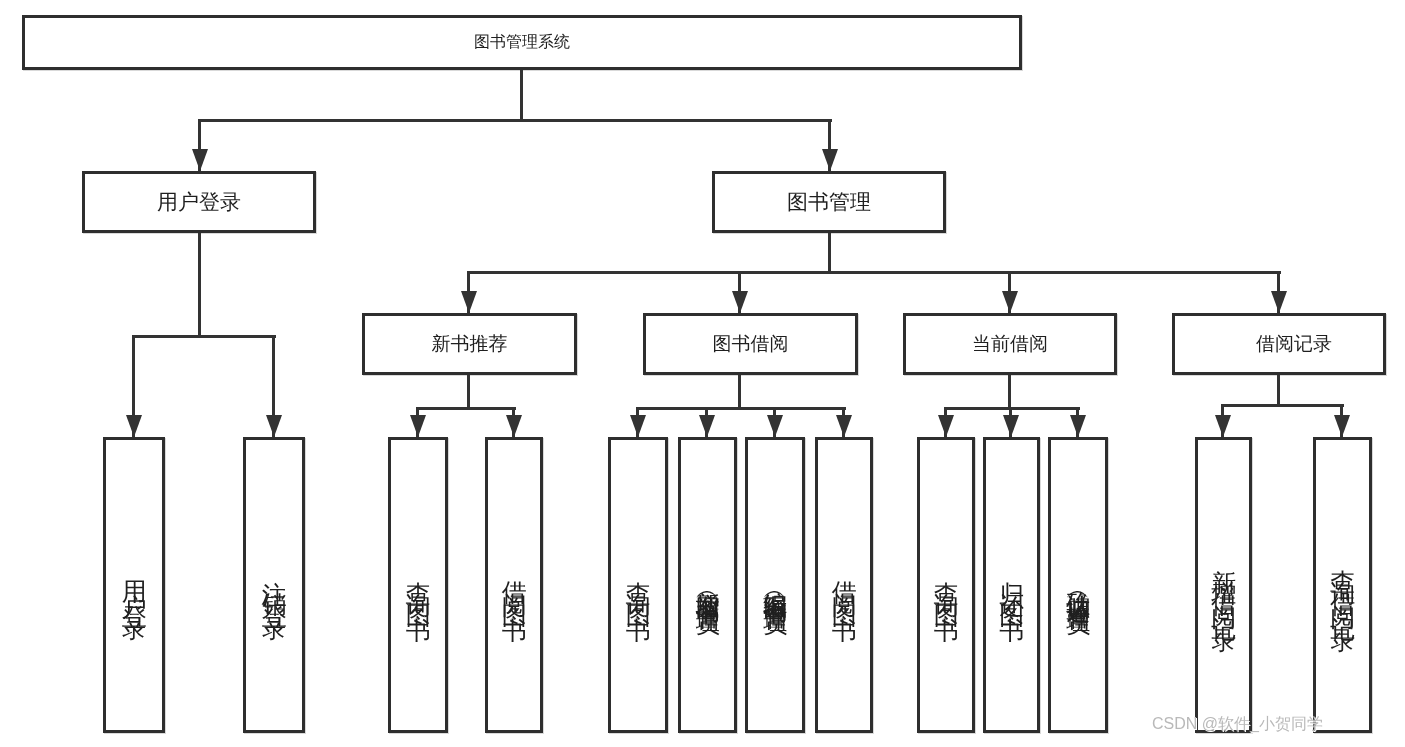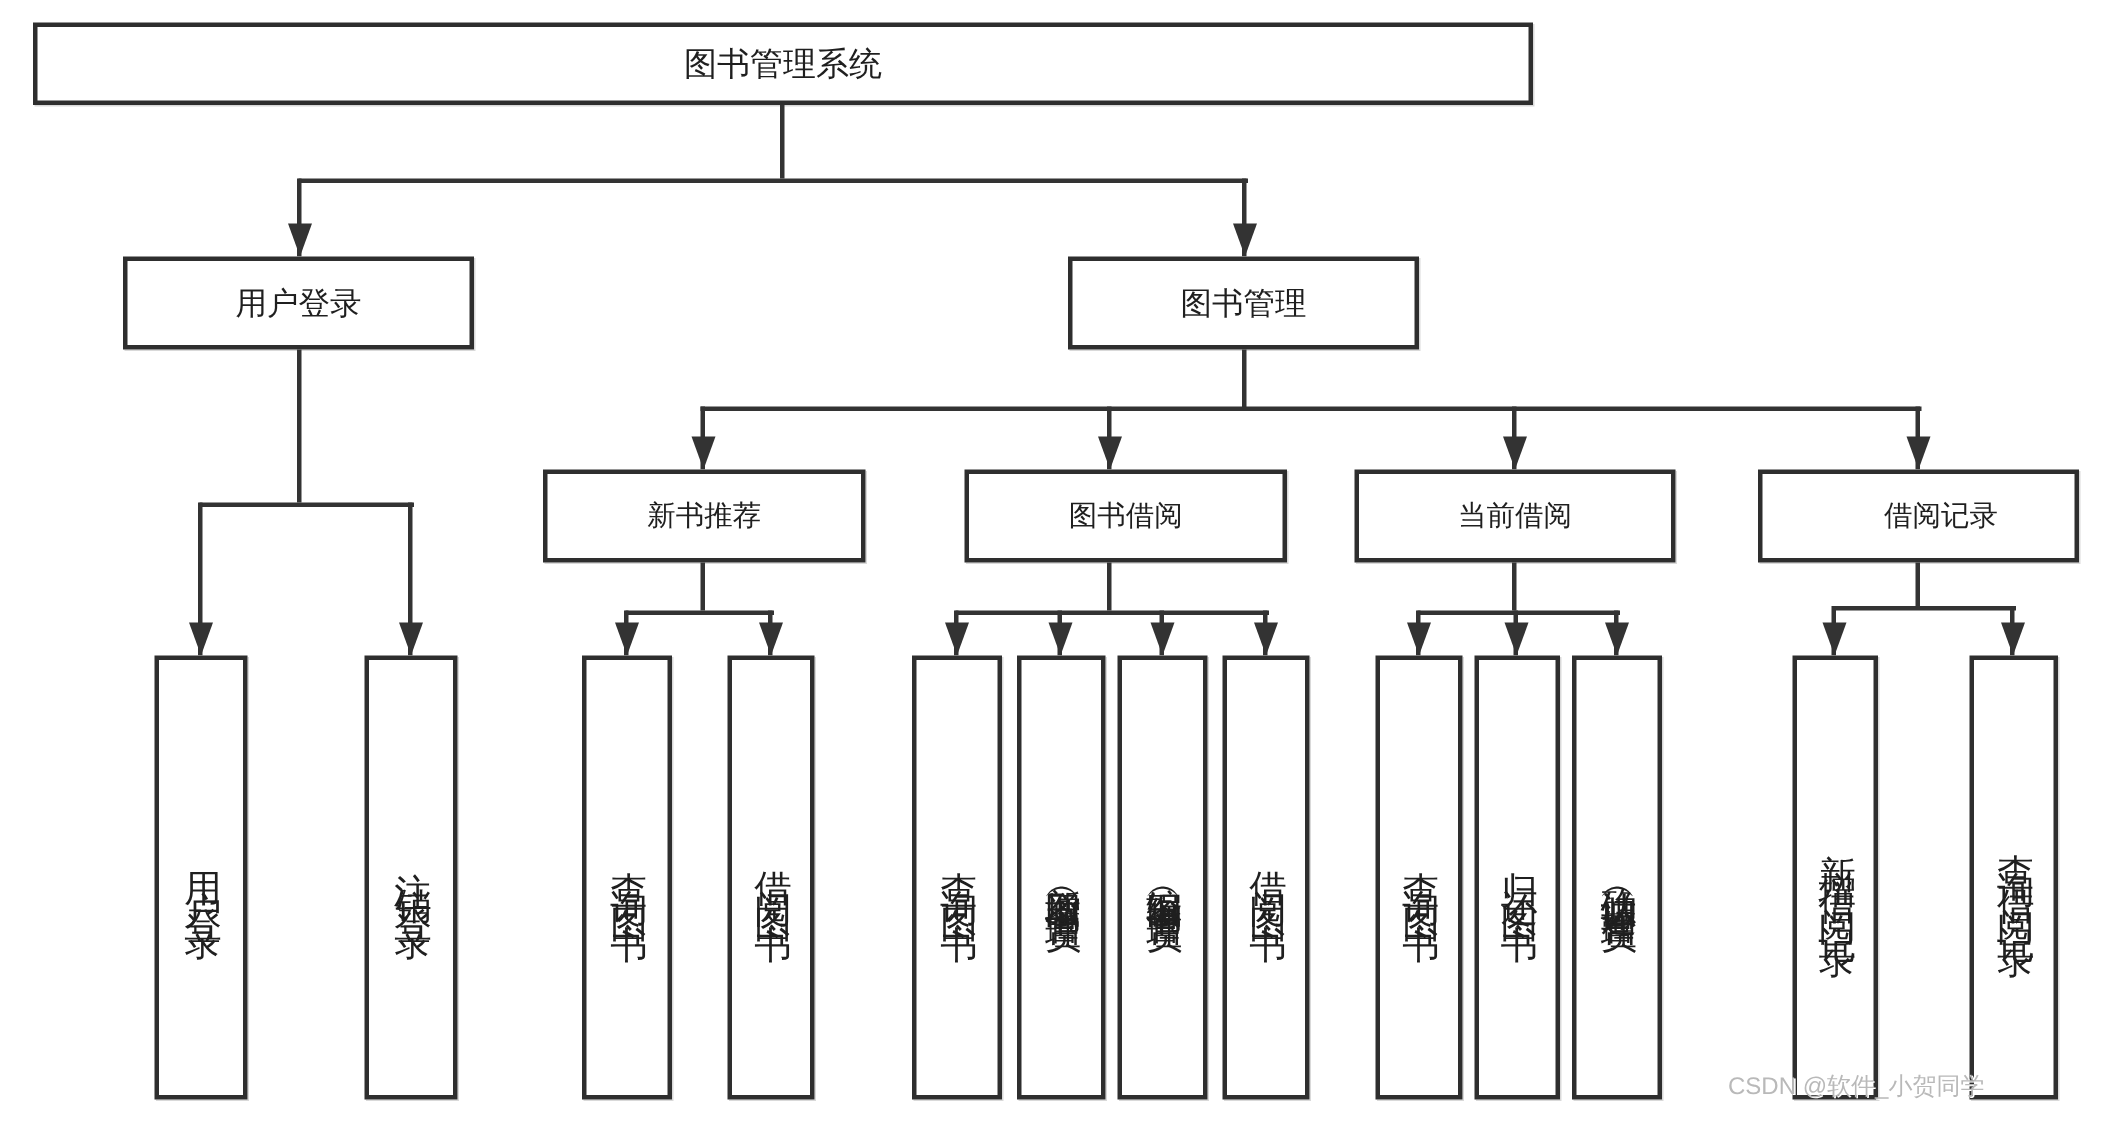--- a/index.html
+++ b/index.html
@@ -20,21 +20,21 @@
     position: absolute;
     box-sizing: border-box;
     background: #ffffff;
     border: 3px solid #2e2e2e;
     display: flex;
     align-items: center;
     justify-content: center;
     color: #1f1f1f;
     box-shadow: 1px 1px 0 rgba(0,0,0,0.15);
   }
-  .box.root  { font-size: 22px; }
+  .box.root  { font-size: 16px; }
   .box.lvl2  { font-size: 21px; }
   .box.lvl3  { font-size: 19px; }
   .vtext {
     writing-mode: vertical-rl;
     text-orientation: mixed;
     font-size: 25px;
     letter-spacing: 12px;
     line-height: 1.1;
     white-space: nowrap;
   }

